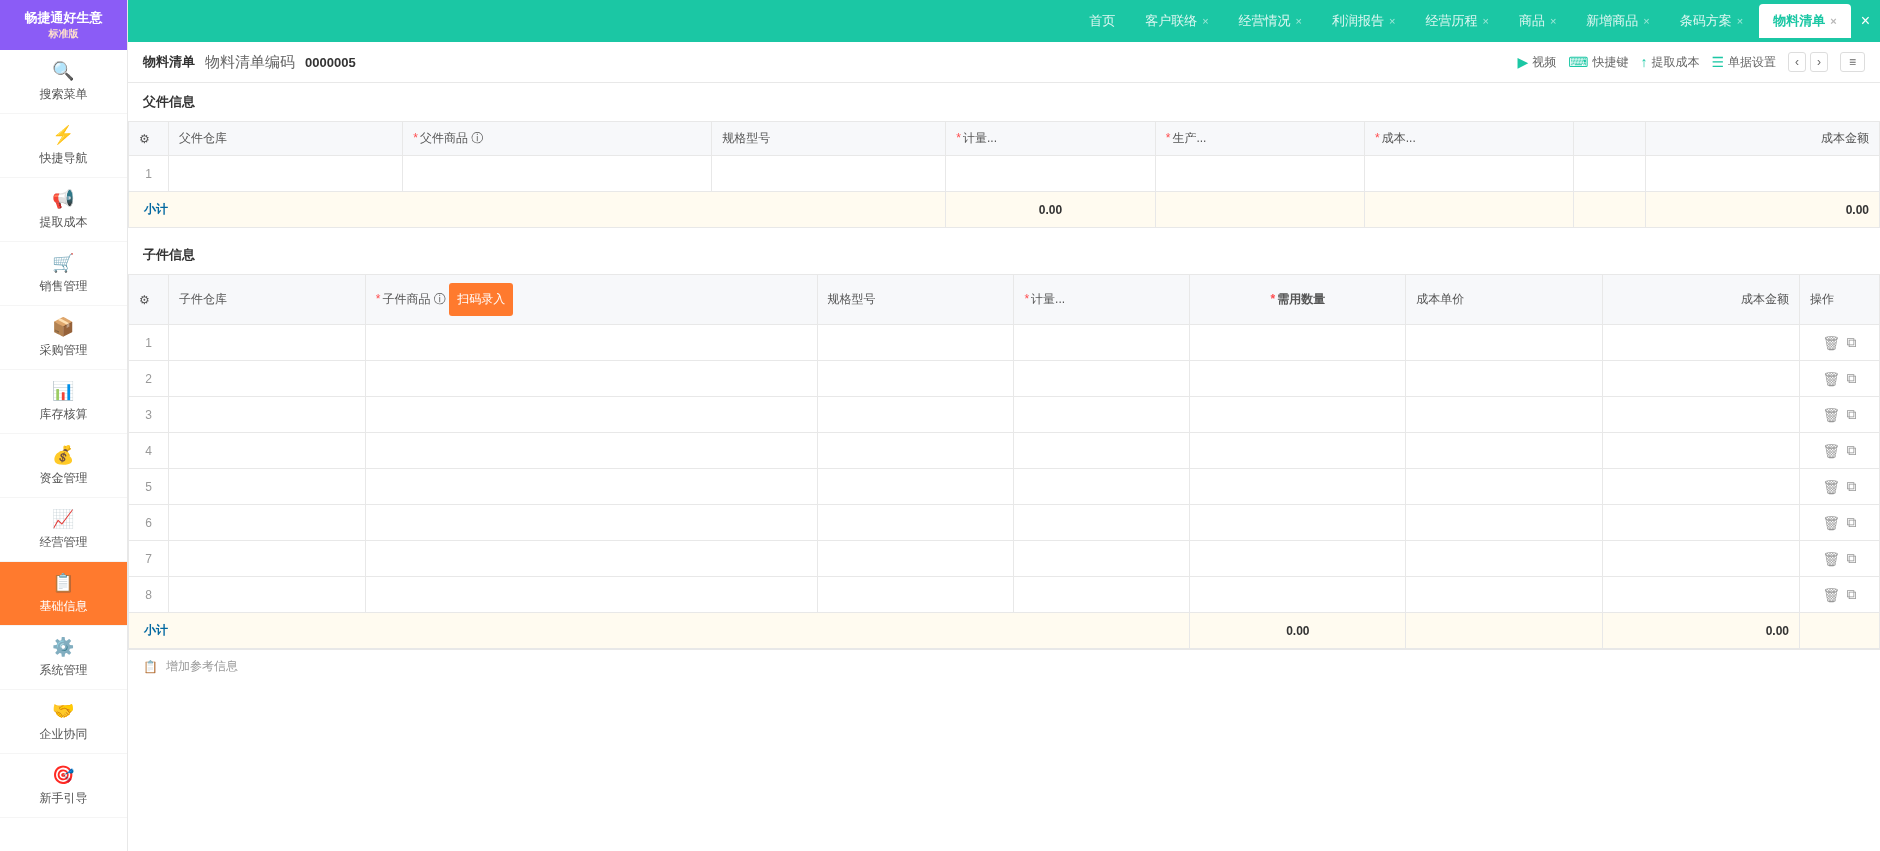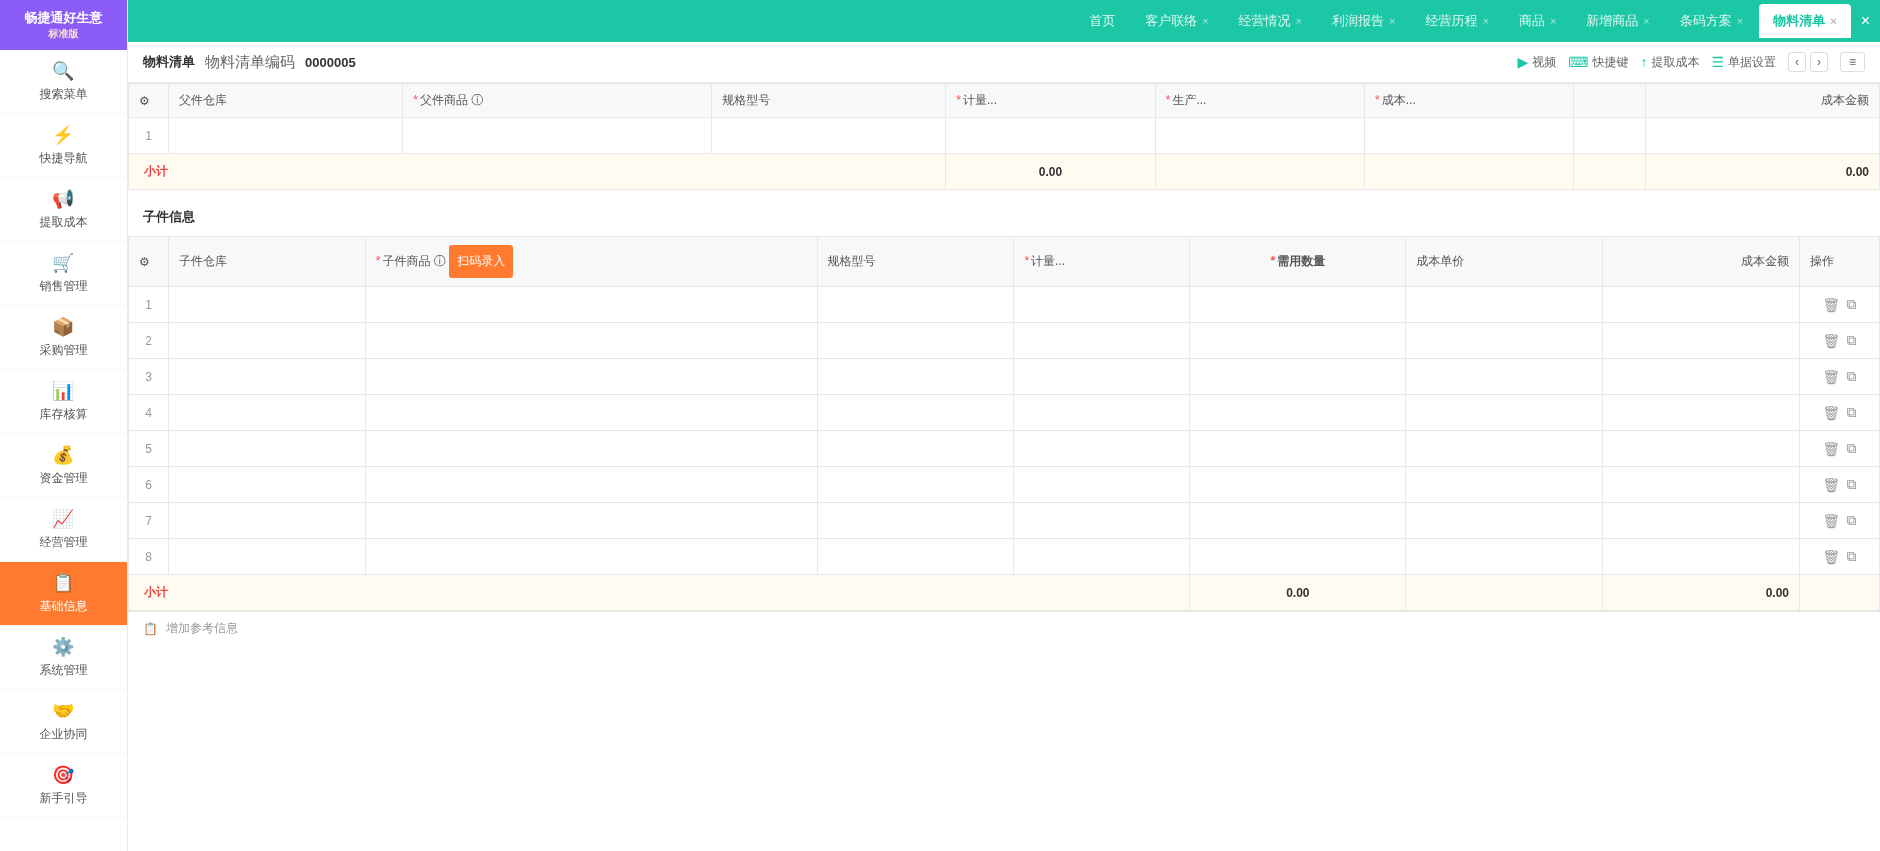--- a/index.html
+++ b/index.html
@@ -162,21 +162,21 @@
       font-weight: normal;
     }
     .data-table td {
       border: 1px solid #e8e8e8;
       padding: 6px 10px;
       color: #333;
       height: 36px;
     }
     .data-table .row-num { color: #999; text-align: center; width: 40px; }
     .data-table .subtotal td { background: #fffbf0; font-weight: bold; }
-    .data-table .subtotal .label { color: #ef4444; }
+    .data-table .subtotal .label { color: #0369a1; }
     .required { color: #ff4d4f; margin-right: 2px; }
     .th-gear { width: 36px; text-align: center; }
     .th-ops { width: 80px; text-align: center; }
     .action-icons { display: flex; align-items: center; justify-content: center; gap: 6px; }
     .action-icon { color: #999; cursor: pointer; font-size: 14px; }
 
     
     .scan-btn {
       background: #ff7a2e;
       color: #fff;
@@ -331,20 +331,21 @@
             <span>单据设置</span>
           </div>
           <div class="nav-arrows">
             <span class="nav-arrow">‹</span>
             <span class="nav-arrow">›</span>
           </div>
           <span class="expand-btn">≡</span>
         </div>
       </div>
 
+      <div class="section-title">父件信息</div>
       <div class="table-wrapper" style="position:relative;">
         <table class="data-table">
           <thead>
             <tr>
               <th class="th-gear">⚙</th>
               <th>父件仓库</th>
               <th><span class="required">*</span>父件商品 ⓘ</th>
               <th>规格型号</th>
               <th><span class="required">*</span>计量...</th>
               <th><span class="required">*</span>生产...</th>

